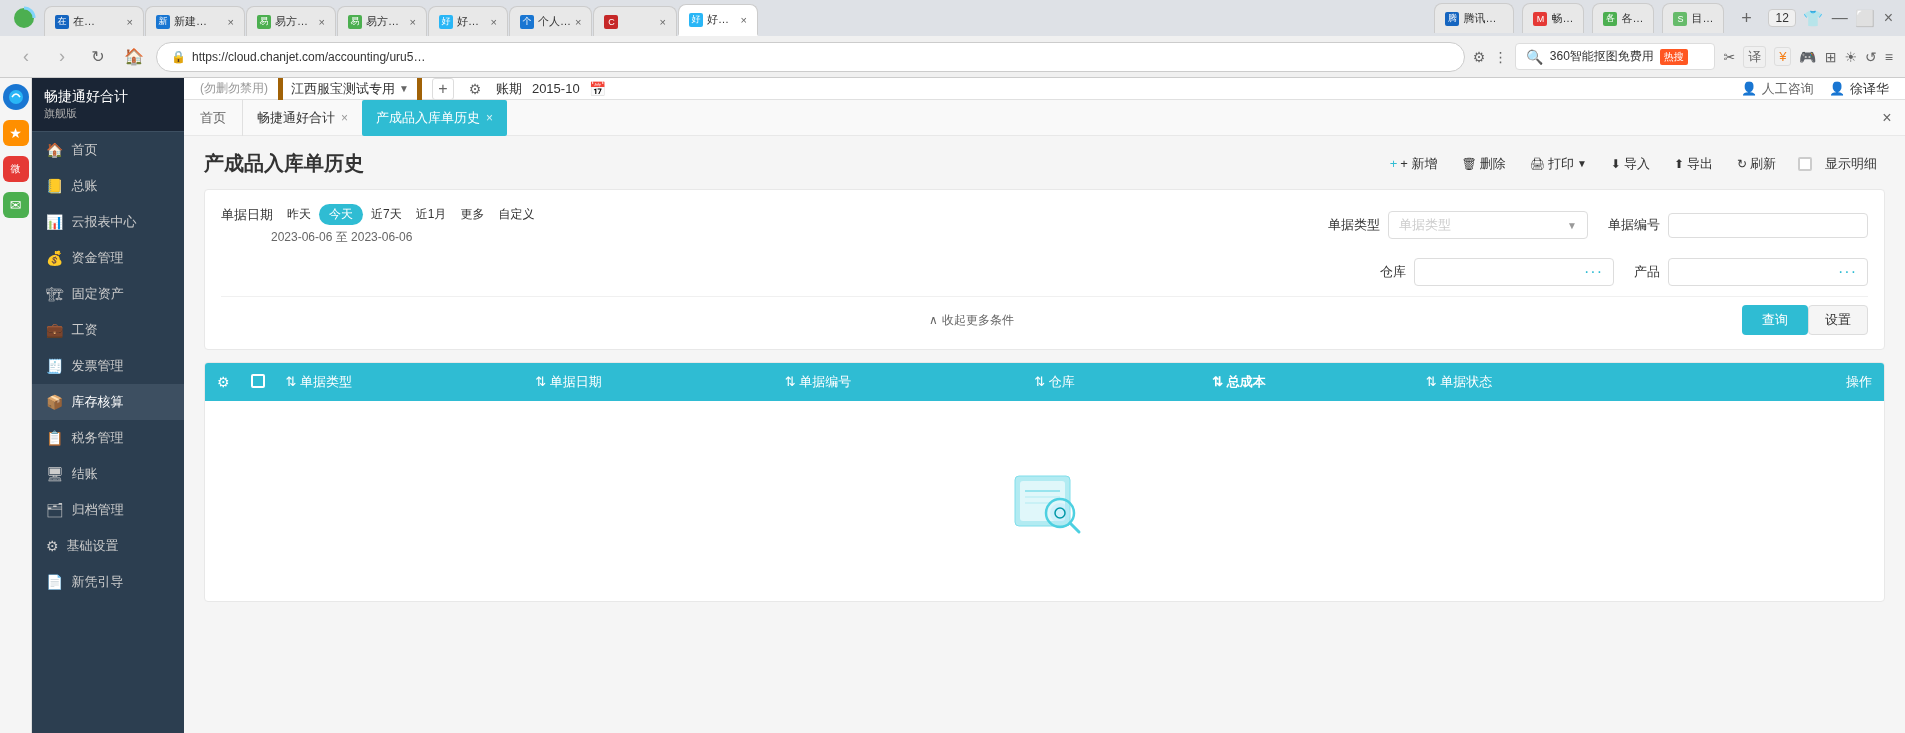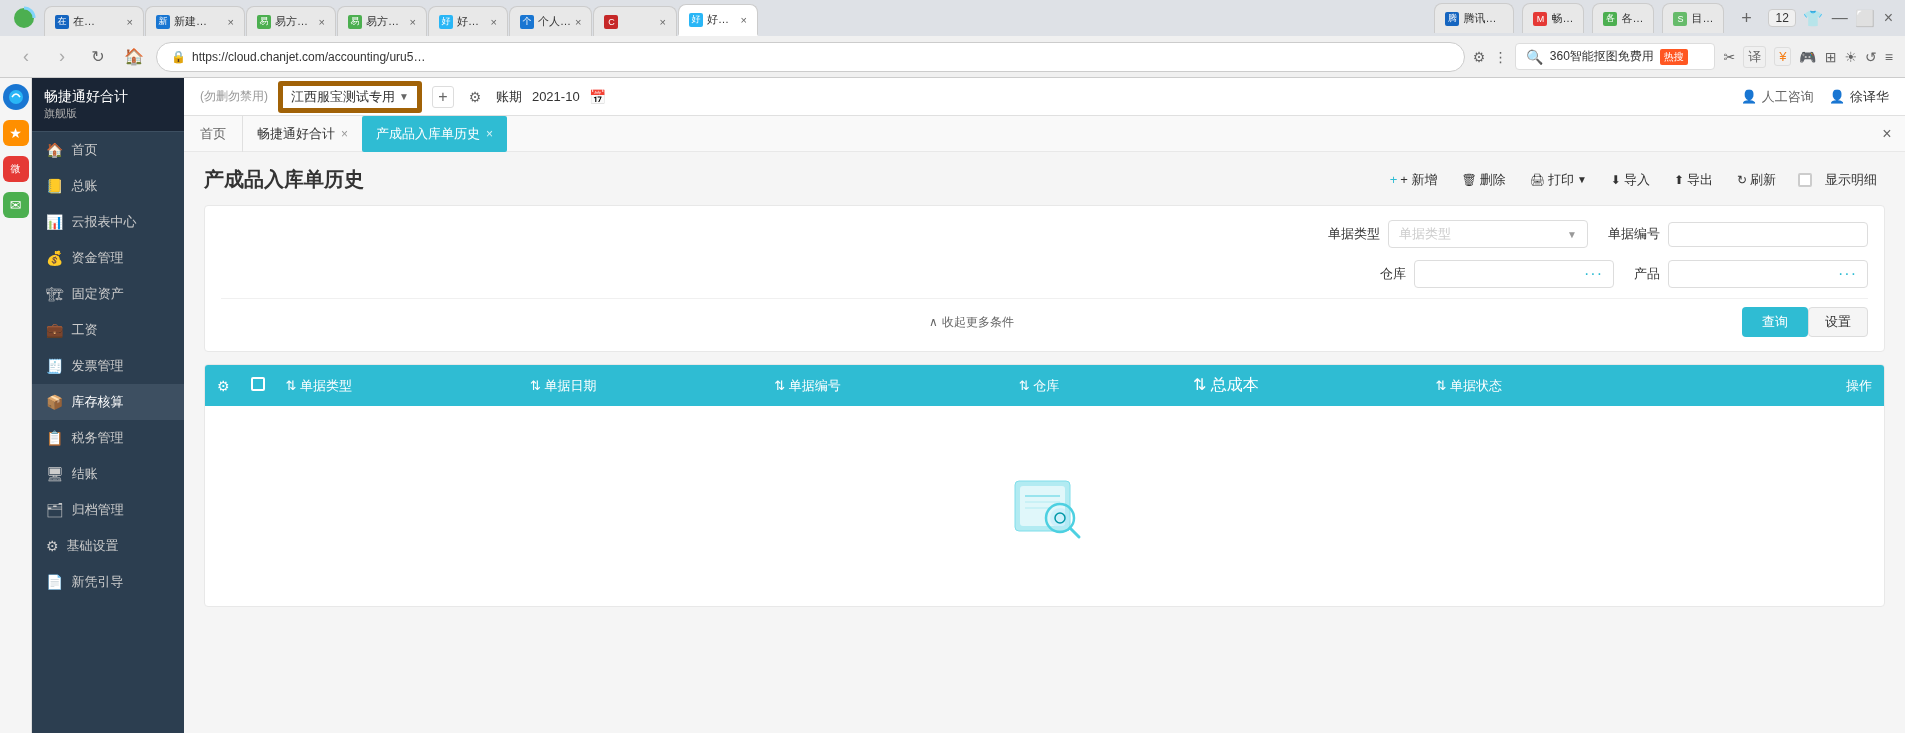--- a/index.html
+++ b/index.html
@@ -199,30 +199,30 @@
       </div>
       <div style="display:flex;align-items:center;gap:8px;padding:9px 14px;cursor:pointer;font-size:13px;color:#ccc;">
         <span style="font-size:14px;">📄</span>
         <span>新凭引导</span>
       </div>
     </div>
   </div>
 
   <div style="flex:1;background:#f5f5f5;display:flex;flex-direction:column;overflow:hidden;position:relative;">
 
-    <div style="background:white;border-bottom:1px solid #e0e0e0;padding:0 16px;height:38px;display:flex;align-items:center;gap:10px;">
+    <div style="background:white;border-bottom:1px solid #e0e0e0;padding:0 16px;height:22px;display:flex;align-items:center;gap:10px;">
       <span style="font-size:12px;color:#999;">(勿删勿禁用)</span>
       <div style="display:flex;align-items:center;gap:4px;font-size:13px;color:#333;cursor:pointer;border:5px solid #a16207;border-radius:3px;padding:2px 8px;">
         <span>江西服宝测试专用</span>
         <span style="font-size:10px;color:#666;">▼</span>
       </div>
       <div style="width:22px;height:22px;display:flex;align-items:center;justify-content:center;cursor:pointer;font-size:16px;color:#666;border:1px solid #ddd;border-radius:3px;">+</div>
       <div style="width:22px;height:22px;display:flex;align-items:center;justify-content:center;cursor:pointer;font-size:14px;color:#666;">⚙</div>
       <span style="font-size:13px;color:#333;">账期</span>
-      <span style="font-size:13px;color:#333;font-weight:500;">2021-10</span>
+      <span style="font-size:13px;color:#333;font-weight:500;">2015-10</span>
       <div style="cursor:pointer;font-size:14px;color:#2fbcd3;">📅</div>
       <div style="margin-left:auto;display:flex;align-items:center;gap:16px;">
         <div style="display:flex;align-items:center;gap:4px;font-size:13px;color:#666;cursor:pointer;">
           <span>👤</span>
           <span>人工咨询</span>
         </div>
         <div style="display:flex;align-items:center;gap:4px;font-size:13px;color:#333;cursor:pointer;">
           <span>👤</span>
           <span>徐译华</span>
         </div>
@@ -279,20 +279,34 @@
             <div style="width:14px;height:14px;border:2px solid #ccc;border-radius:2px;background:white;"></div>
             <span>显示明细</span>
           </div>
         </div>
       </div>
 
       <div style="background:white;border:1px solid #e8e8e8;border-radius:4px;padding:14px 16px;margin-bottom:12px;">
 
         <div style="display:flex;align-items:center;gap:20px;margin-bottom:12px;">
 
+          <div style="display:flex;align-items:flex-start;flex-direction:column;gap:4px;">
+            <div style="display:flex;align-items:center;gap:8px;">
+              <span style="font-size:13px;color:#333;white-space:nowrap;">单据日期</span>
+              <div style="display:flex;align-items:center;gap:2px;">
+                <span style="padding:2px 6px;font-size:12px;color:#333;cursor:pointer;border-radius:2px;">昨天</span>
+                <span style="padding:2px 10px;font-size:12px;color:white;cursor:pointer;background:#2fbcd3;border-radius:12px;">今天</span>
+                <span style="padding:2px 6px;font-size:12px;color:#333;cursor:pointer;border-radius:2px;">近7天</span>
+                <span style="padding:2px 6px;font-size:12px;color:#333;cursor:pointer;border-radius:2px;">近1月</span>
+                <span style="padding:2px 6px;font-size:12px;color:#333;cursor:pointer;border-radius:2px;">更多</span>
+                <span style="padding:2px 6px;font-size:12px;color:#333;cursor:pointer;border-radius:2px;">自定义</span>
+              </div>
+            </div>
+            <span style="font-size:12px;color:#666;padding-left:50px;">2023-06-06 至 2023-06-06</span>
+          </div>
 
           <div style="flex:1;"></div>
 
           <div style="display:flex;align-items:center;gap:8px;">
             <span style="font-size:13px;color:#333;white-space:nowrap;">单据类型</span>
             <div style="display:flex;align-items:center;gap:4px;border:1px solid #ddd;border-radius:4px;padding:4px 10px;font-size:13px;color:#333;cursor:pointer;min-width:200px;">
               <span style="flex:1;font-size:13px;color:#ccc;">单据类型</span>
               <span style="font-size:10px;color:#999;">▼</span>
             </div>
           </div>
@@ -353,21 +367,21 @@
               </th>
               <th style="padding:10px 12px;font-size:13px;font-weight:normal;text-align:left;cursor:pointer;">
                 <span>⇅ 单据日期</span>
               </th>
               <th style="padding:10px 12px;font-size:13px;font-weight:normal;text-align:left;cursor:pointer;">
                 <span>⇅ 单据编号</span>
               </th>
               <th style="padding:10px 12px;font-size:13px;font-weight:normal;text-align:left;cursor:pointer;">
                 <span>⇅ 仓库</span>
               </th>
-              <th style="padding:10px 12px;font-size:16px;font-weight:normal;text-align:left;cursor:pointer;">
+              <th style="padding:10px 12px;font-size:13px;font-weight:bold;text-align:left;cursor:pointer;">
                 <span>⇅ 总成本</span>
               </th>
               <th style="padding:10px 12px;font-size:13px;font-weight:normal;text-align:left;cursor:pointer;">
                 <span>⇅ 单据状态</span>
               </th>
               <th style="padding:10px 12px;font-size:13px;font-weight:normal;text-align:right;min-width:80px;">
                 <span>操作</span>
               </th>
             </tr>
           </thead>

